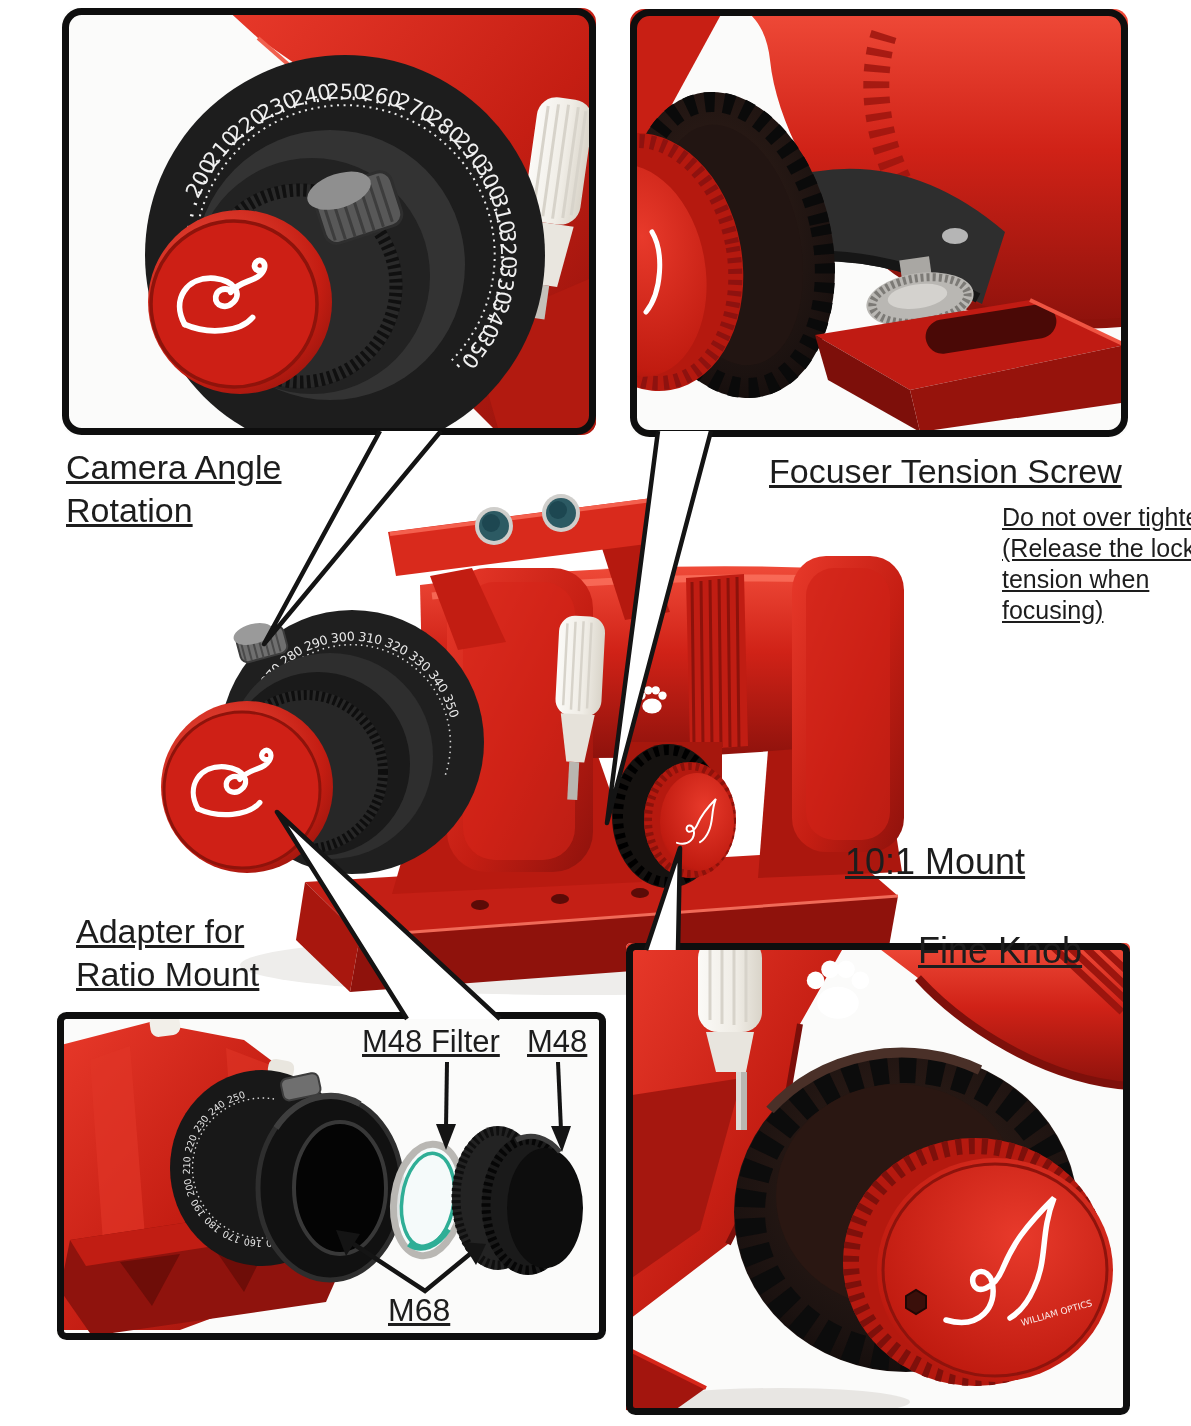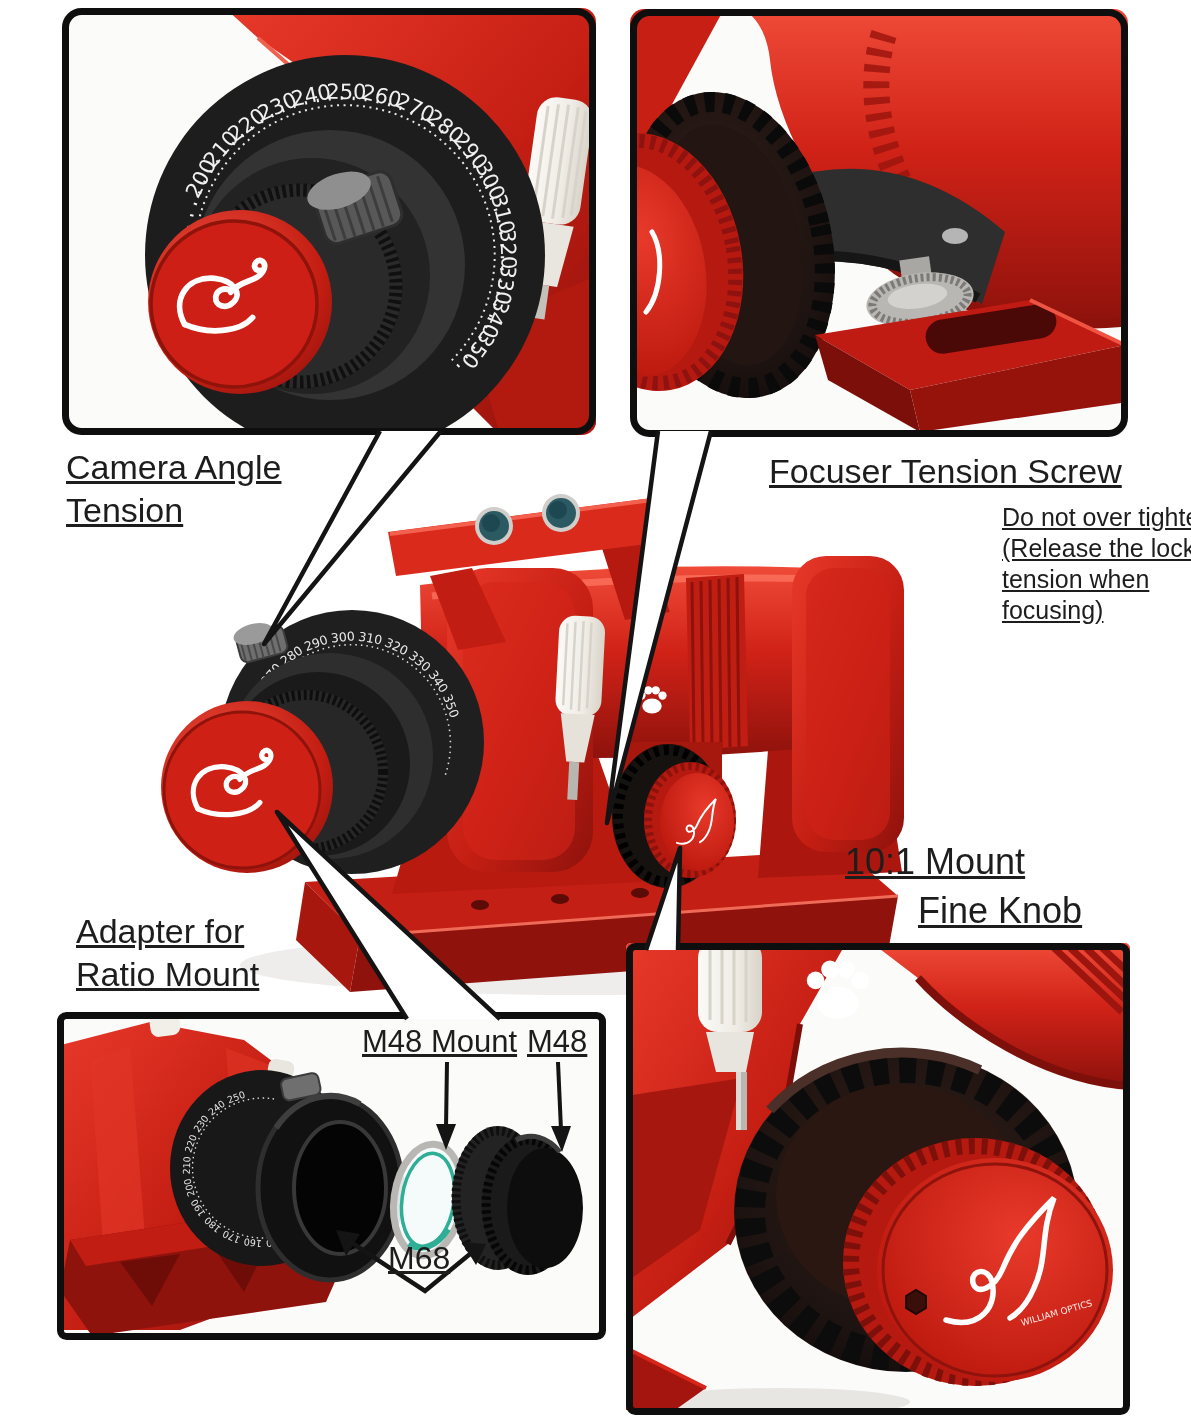--- a/index.html
+++ b/index.html
@@ -5,25 +5,25 @@
   html,body{margin:0;padding:0;background:#ffffff;}
   body{width:1191px;height:1426px;position:relative;font-family:"Liberation Sans",sans-serif;}
   .stage{position:absolute;left:0;top:0;width:1191px;height:1426px;overflow:hidden;background:#ffffff;}
   .scene{position:absolute;left:0;top:0;}
   .lbl{position:absolute;color:#1d1d1d;font-family:"Liberation Sans",sans-serif;white-space:nowrap;z-index:10;text-decoration:underline;}
   .lbl-big{font-size:34px;line-height:43px;letter-spacing:0px;}
   .lbl-camera{left:66px;top:446px;}
   .lbl-tension-title{left:769px;top:450px;text-align:center;}
   .lbl-note{left:962px;top:502px;width:218px;font-size:25px;line-height:31px;white-space:normal;margin-left:40px;}
   .lbl-ratio1{left:845px;top:841px;font-size:36px;}
-  .lbl-ratio2{left:918px;top:890px;font-size:36px;}
+  .lbl-ratio2{left:918px;top:930px;font-size:36px;}
   .lbl-adapter{left:76px;top:910px;}
   .lbl-m48filter{left:362px;top:1024px;font-size:31px;}
   .lbl-m48{left:527px;top:1024px;font-size:31px;}
-  .lbl-m68{left:388px;top:1240px;font-size:32px;}
+  .lbl-m68{left:388px;top:1292px;font-size:32px;}
 </style>
 </head>
 <body>
 
 <div class="stage">
 
 <svg class="scene" width="1191" height="1426" viewBox="0 0 1191 1426">
   <defs>
     <linearGradient id="gTube" x1="0" y1="0" x2="0" y2="1">
       <stop offset="0" stop-color="#ef4a38"></stop>
@@ -408,32 +408,32 @@
   <g fill="#ffffff" stroke="#141414" stroke-width="4.5" stroke-linejoin="round">
     <path d="M380,431 L264,644 L441,431"></path>
     <path d="M658,431 L607,823 L711,431"></path>
     <path d="M646,950 L680,848 L678,950"></path>
     <path d="M407,1019 L277,812 L500,1019"></path>
   </g>
 </svg>
 
 <div class="lbl lbl-big lbl-camera">
   <div>Camera Angle</div>
-  <div>Tension</div>
+  <div>Rotation</div>
 </div>
 
 <div class="lbl lbl-big lbl-tension-title">Focuser Tension Screw</div>
 
 <div class="lbl lbl-note">Do not over tighten (Release the lock tension when focusing)</div>
 
 <div class="lbl lbl-ratio1">10:1 Mount</div>
 <div class="lbl lbl-ratio2">Fine Knob</div>
 
 <div class="lbl lbl-big lbl-adapter">
   <div>Adapter for</div>
   <div>Ratio Mount</div>
 </div>
 
-<div class="lbl lbl-m48filter">M48 Mount</div>
+<div class="lbl lbl-m48filter">M48 Filter</div>
 <div class="lbl lbl-m48">M48</div>
 <div class="lbl lbl-m68">M68</div>
 
 </div>
 
 </body></html>

